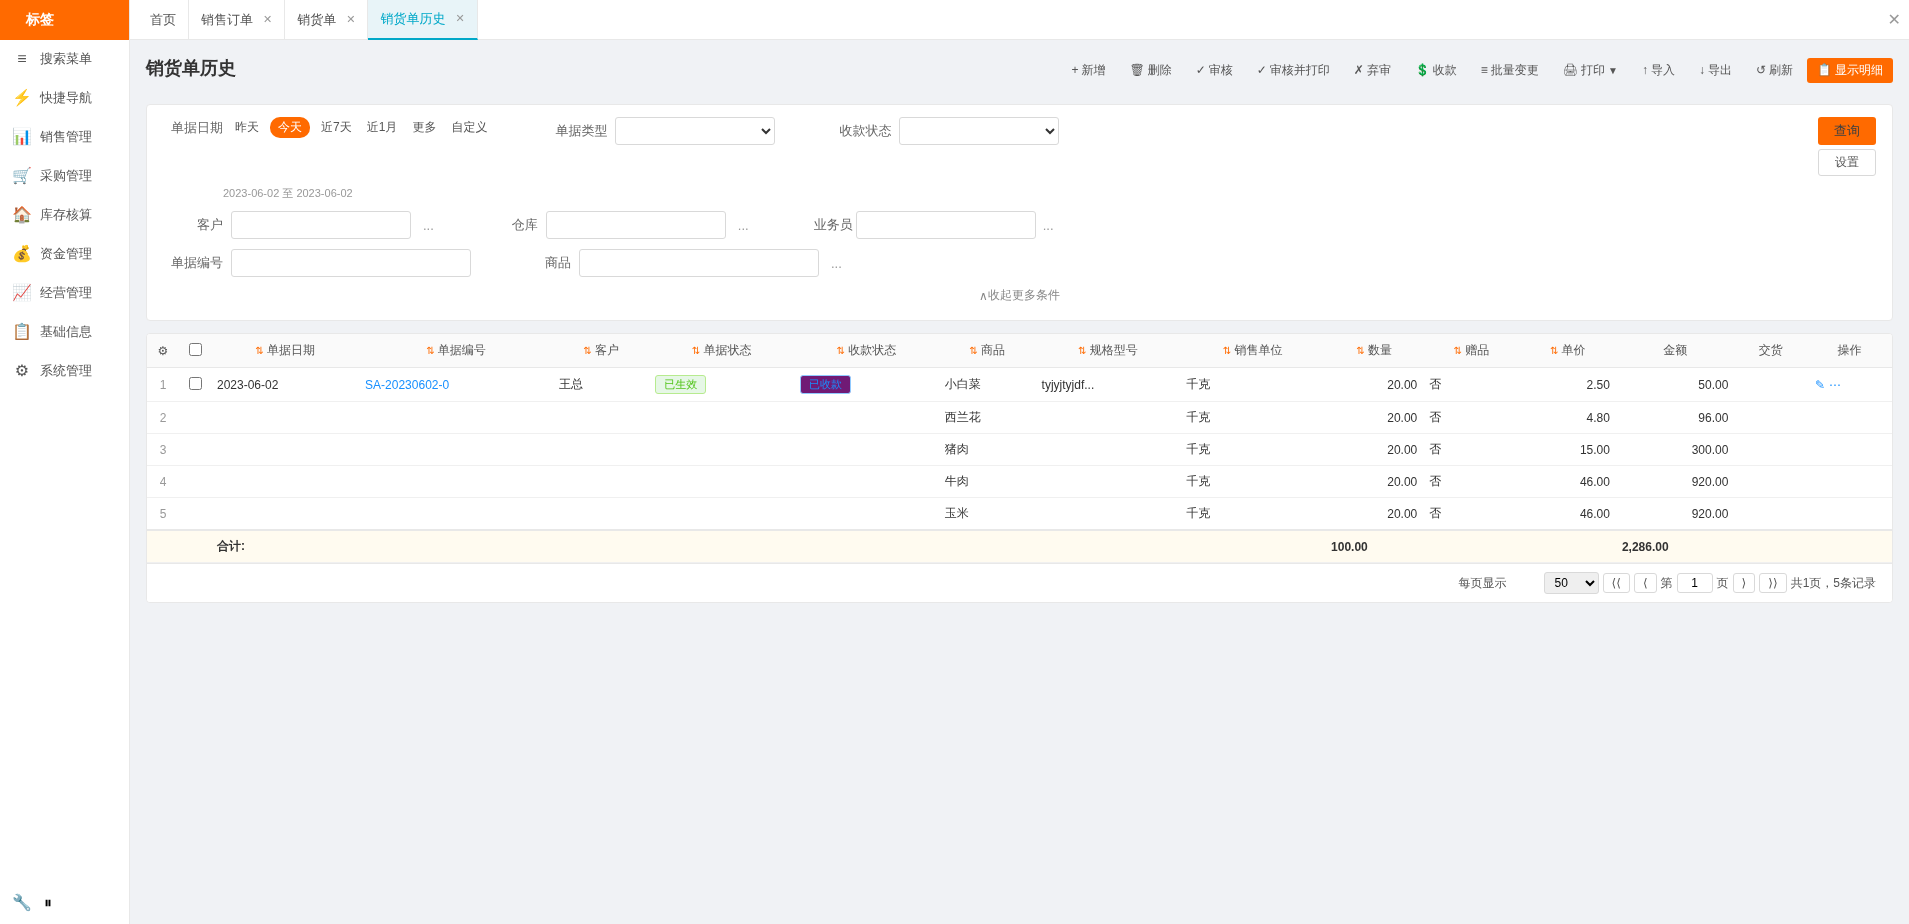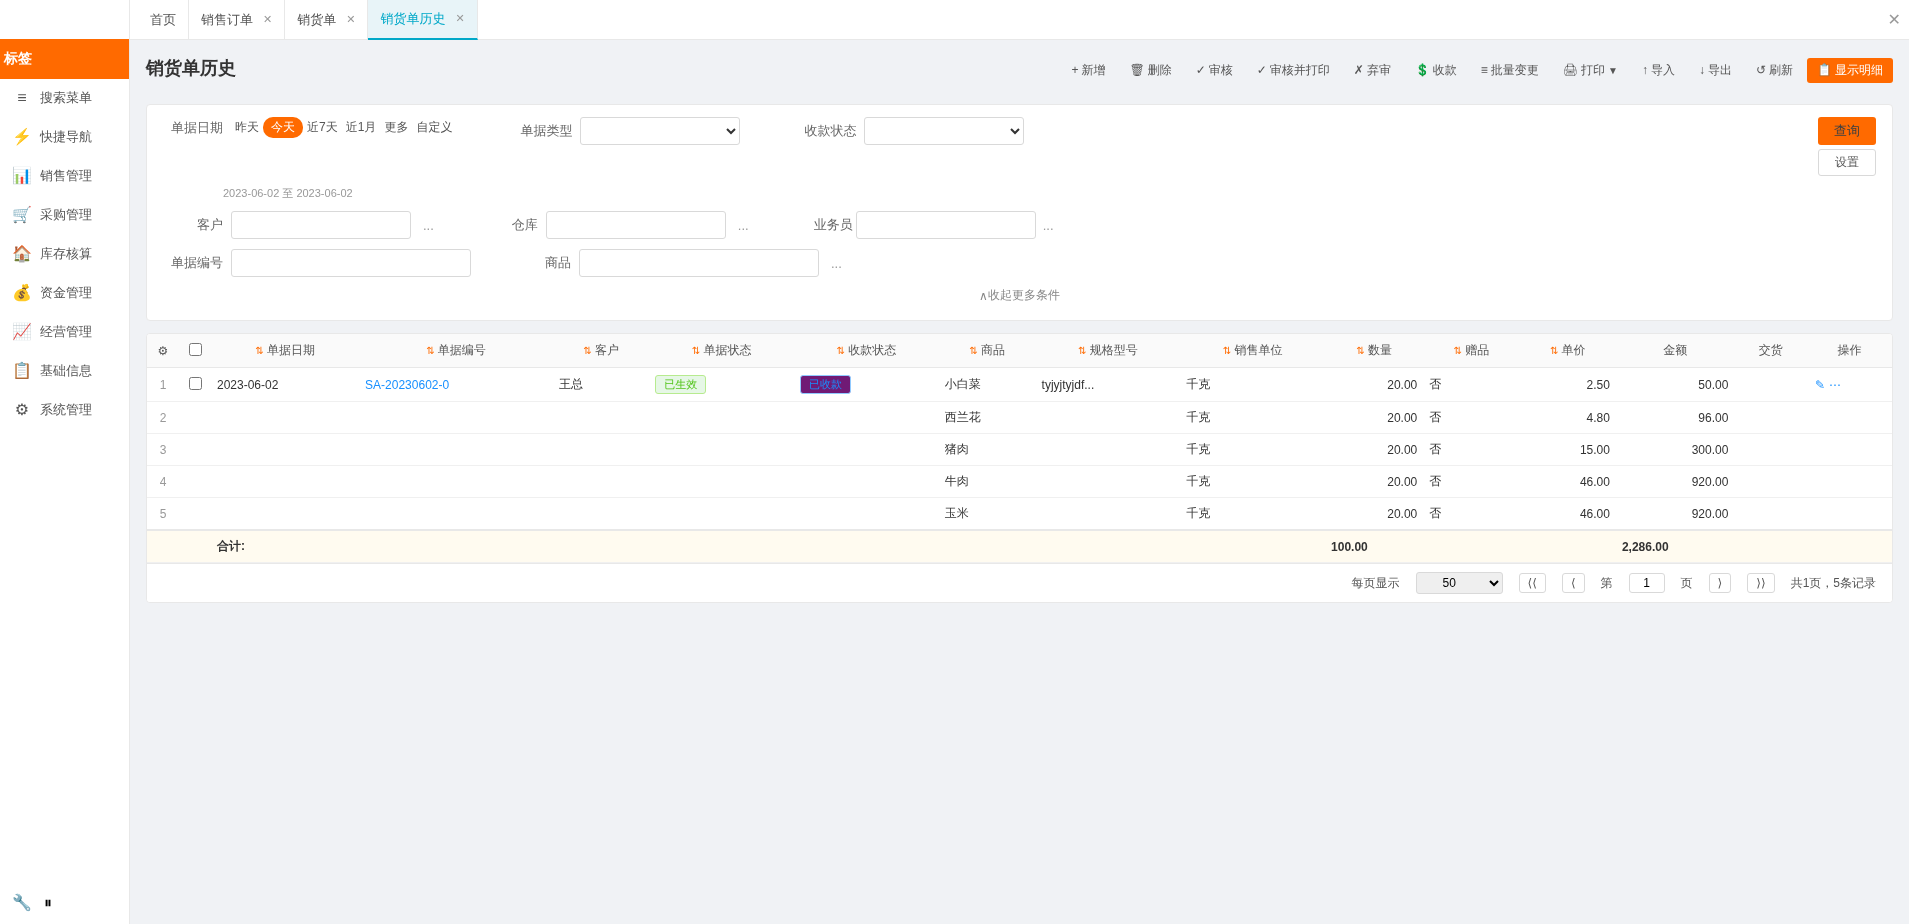--- a/index.html
+++ b/index.html
@@ -1,20 +1,20 @@
 <!DOCTYPE html>
 <html><head>
   <meta charset="utf-8">
   <style>
     * { box-sizing: border-box; margin: 0; padding: 0; }
     body { font-family: -apple-system, BlinkMacSystemFont, 'PingFang SC', 'Microsoft YaHei', sans-serif; font-size: 13px; background: #f5f5f5; color: #333; display: flex; height: 924px; overflow: hidden; }
 
     
     .sidebar { width: 130px; background: #fff; border-right: 1px solid #e8e8e8; display: flex; flex-direction: column; }
-    .sidebar-logo { padding: 8px 4px; background: #ff6a00; color: white; font-size: 14px; font-weight: bold; height: 40px; display: flex; align-items: center; margin-top: 39px; }
+    .sidebar-logo { padding: 8px 26px; background: #ff6a00; color: white; font-size: 14px; font-weight: bold; height: 40px; display: flex; align-items: center; }
     .sidebar-item { display: flex; align-items: center; padding: 10px 12px; cursor: pointer; color: #555; gap: 8px; font-size: 13px; }
     .sidebar-item .icon { font-size: 16px; width: 20px; text-align: center; }
     .sidebar-bottom { margin-top: auto; padding: 8px; display: flex; gap: 4px; }
     .sidebar-bottom-btn { background: none; border: none; cursor: pointer; font-size: 16px; padding: 4px; }
 
     
     .main { flex: 1; display: flex; flex-direction: column; overflow: hidden; }
 
     
     .tab-bar { display: flex; align-items: center; background: #fff; border-bottom: 1px solid #e8e8e8; height: 40px; padding: 8px 8px; }
@@ -31,21 +31,21 @@
     
     .toolbar { display: flex; align-items: center; gap: 4px; margin-bottom: 12px; flex-wrap: wrap; }
     .toolbar-btn { display: flex; align-items: center; gap: 3px; padding: 4px 10px; border: none; background: none; cursor: pointer; color: #555; font-size: 12px; }
     .toolbar-btn.primary { background: #ff6a00; color: white; border-radius: 3px; }
 
     
     .filter-panel { background: white; border: 1px solid #e8e8e8; border-radius: 4px; padding: 12px 16px; margin-bottom: 12px; }
     .filter-label { color: #666; min-width: 60px; text-align: right; white-space: nowrap; }
     .filter-input { border: 1px solid #d9d9d9; border-radius: 3px; padding: 4px 8px; font-size: 12px; height: 28px; color: #333; min-width: 120px; }
     .filter-select { border: 1px solid #d9d9d9; border-radius: 3px; padding: 4px 8px; font-size: 12px; height: 28px; color: #333; min-width: 160px; background: white; cursor: pointer; }
-    .date-btns { display: flex; gap: 0; align-items: center; }
+    .date-btns { display: flex; gap: 7px; align-items: center; }
     .date-btn { border: none; background: none; cursor: pointer; color: #555; font-size: 12px; padding: 2px 4px; }
     .date-btn.active { color: white; background: #ff6a00; border-radius: 10px; padding: 2px 8px; }
     .date-text { color: #999; font-size: 11px; text-align: center; }
     .filter-dots { color: #999; cursor: pointer; padding: 0 4px; }
     .collapse-btn { display: flex; align-items: center; justify-content: center; width: 100%; border: none; background: none; color: #888; cursor: pointer; font-size: 12px; padding: 4px; margin-top: 4px; }
 
     
     .query-area { display: flex; flex-direction: column; gap: 4px; }
     .query-btn { background: #ff6a00; color: #404040; border: none; border-radius: 3px; padding: 5px 16px; cursor: pointer; font-size: 13px; }
     .settings-btn { background: white; color: #555; border: 1px solid #d9d9d9; border-radius: 3px; padding: 4px 12px; cursor: pointer; font-size: 12px; }
@@ -57,22 +57,22 @@
     th .sort-icon { color: #ff6a00; font-size: 10px; }
     td { border-bottom: 1px solid #f0f0f0; padding: 7px 6px; color: #333; white-space: nowrap; }
     .status-badge { border-radius: 3px; padding: 1px 8px; font-size: 11px; display: inline-block; }
     .status-effective { background: #e6f7e6; color: #52c41a; border: 1px solid #b7eb8f; }
     .status-collected { background: #701a75; color: #1890ff; border: 1px solid #91caff; }
     .action-btn { background: none; border: none; cursor: pointer; color: #1890ff; font-size: 12px; padding: 0 2px; }
 
     
     .table-footer { background: #fffbf0; border-top: 2px solid #e8e8e8; }
     .table-footer td { font-weight: 600; color: #333; }
-    .pagination-bar { display: flex; align-items: center; justify-content: flex-end; padding: 8px 16px; gap: 16px; background: white; border-top: 1px solid #e8e8e8; font-size: 12px; color: #555; }
-    .page-select { border: 1px solid #d9d9d9; border-radius: 3px; padding: 2px 22px; font-size: 12px; }
+    .pagination-bar { display: flex; align-items: center; justify-content: flex-end; padding: 8px 16px; gap: 4px; background: white; border-top: 1px solid #e8e8e8; font-size: 12px; color: #555; }
+    .page-select { border: 1px solid #d9d9d9; border-radius: 3px; padding: 2px 6px; font-size: 12px; margin-left: 33px; }
     .page-nav-btn { background: none; border: 1px solid #d9d9d9; border-radius: 3px; padding: 2px 8px; cursor: pointer; color: #555; font-size: 12px; }
     .page-input { border: 1px solid #d9d9d9; border-radius: 3px; padding: 2px 6px; width: 36px; text-align: center; font-size: 12px; }
 
     
     ::-webkit-scrollbar { width: 6px; height: 6px; }
     ::-webkit-scrollbar-track { background: #f1f1f1; }
     ::-webkit-scrollbar-thumb { background: #ccc; border-radius: 3px; }
 
     .header-row { display: flex; align-items: center; justify-content: space-between; margin-bottom: 8px; }
   </style>

